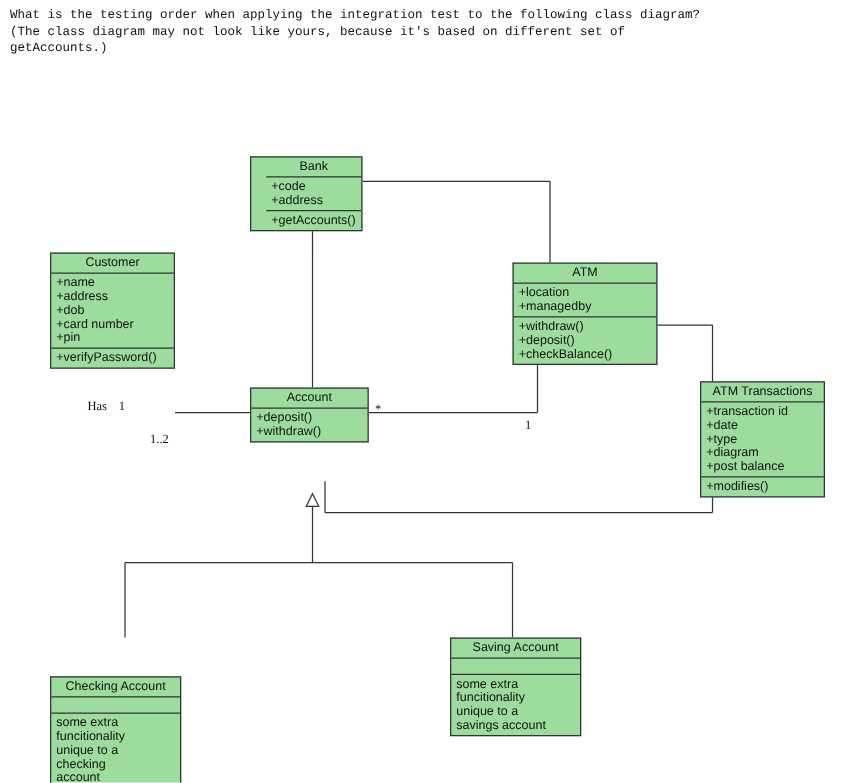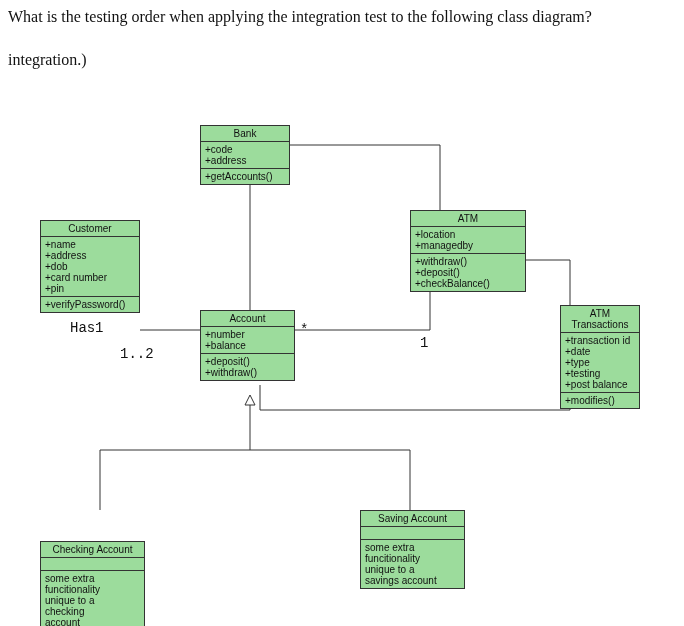--- a/index.html
+++ b/index.html
@@ -9,21 +9,22 @@
     color: #111;
     background: #fff;
     width: 684px;
     height: 626px;
     overflow: hidden;
     position: relative;
   }
   .question {
     padding: 6px 8px 4px 8px;
     line-height: 1.35;
-    font-size: 16px;
+    font-size: 10px;
+    font-family: Liberation Mono, monospace;
   }
   .canvas {
     position: absolute;
     top: 110px;
     left: 0;
     width: 684px;
     height: 516px;
   }
   .uml {
     position: absolute;
@@ -48,33 +49,33 @@
     border-bottom: none;
   }
   .uml .row { white-space: nowrap; }
   svg.lines {
     position: absolute;
     top: 0; left: 0;
     width: 684px; height: 516px;
   }
   .label {
     position: absolute;
-    font-family: Liberation Mono, monospace;
-    font-size: 14px;
+    font-family: Liberation Serif, serif;
+    font-size: 10px;
     color: #111;
     background: transparent;
   }
 </style>
 </head>
 <body>
 
 <div class="question">
   <span>What is the testing order when applying the integration test to the following class diagram?</span><br>
-  <br>
-  <span>integration.)</span>
+  <span>(The class diagram may not look like yours, because it's based on different set of</span><br>
+  <span>getAccounts.)</span>
 </div>
 
 <div class="canvas">
 
   <svg class="lines">
 
     <polygon points="250,55 258,63 250,71 242,63" fill="#fff" stroke="#333"></polygon>
     <line x1="250" y1="71" x2="250" y2="200" stroke="#333"></line>
 
     <line x1="290" y1="35" x2="440" y2="35" stroke="#333"></line>
@@ -92,77 +93,73 @@
     <line x1="570" y1="300" x2="260" y2="300" stroke="#333"></line>
     <line x1="260" y1="300" x2="260" y2="275" stroke="#333"></line>
 
     <polygon points="245,295 255,295 250,285" fill="#fff" stroke="#333"></polygon>
     <line x1="250" y1="295" x2="250" y2="340" stroke="#333"></line>
     <line x1="100" y1="340" x2="410" y2="340" stroke="#333"></line>
     <line x1="100" y1="340" x2="100" y2="400" stroke="#333"></line>
     <line x1="410" y1="340" x2="410" y2="400" stroke="#333"></line>
   </svg>
 
-  <div class="uml" style="left:200px; top:15px; width:90px;">
+  <div class="uml" style="left:200px; top:15px; width:90px;padding-left:12px;">
     <div class="title">Bank</div>
     <div class="attrs">
       <div class="row">+code</div>
       <div class="row">+address</div>
     </div>
     <div class="ops">
       <div class="row">+getAccounts()</div>
     </div>
   </div>
 
-  <div class="uml" style="left:40px; top:110px; width:100px;">
+  <div class="uml" style="left:40px; top:92px; width:100px;">
     <div class="title">Customer</div>
     <div class="attrs">
       <div class="row">+name</div>
       <div class="row">+address</div>
       <div class="row">+dob</div>
       <div class="row">+card number</div>
       <div class="row">+pin</div>
     </div>
     <div class="ops">
       <div class="row">+verifyPassword()</div>
     </div>
   </div>
 
   <div class="uml" style="left:200px; top:200px; width:95px;">
     <div class="title">Account</div>
-    <div class="attrs">
-      <div class="row">+number</div>
-      <div class="row">+balance</div>
-    </div>
     <div class="ops">
       <div class="row">+deposit()</div>
       <div class="row">+withdraw()</div>
     </div>
   </div>
 
   <div class="uml" style="left:410px; top:100px; width:116px;">
     <div class="title">ATM</div>
     <div class="attrs">
       <div class="row">+location</div>
       <div class="row">+managedby</div>
     </div>
     <div class="ops">
       <div class="row">+withdraw()</div>
       <div class="row">+deposit()</div>
       <div class="row">+checkBalance()</div>
     </div>
   </div>
 
-  <div class="uml" style="left:560px; top:195px; width:80px;">
+  <div class="uml" style="left:560px; top:195px; width:100px;">
     <div class="title">ATM Transactions</div>
     <div class="attrs">
       <div class="row">+transaction id</div>
       <div class="row">+date</div>
       <div class="row">+type</div>
-      <div class="row">+testing</div>
+      <div class="row">+diagram</div>
       <div class="row">+post balance</div>
     </div>
     <div class="ops">
       <div class="row">+modifies()</div>
     </div>
   </div>
 
   <div class="uml" style="left:40px; top:400px; width:105px;margin-top:31px;">
     <div class="title">Checking Account</div>
     <div class="attrs" style="min-height:8px;"></div>

